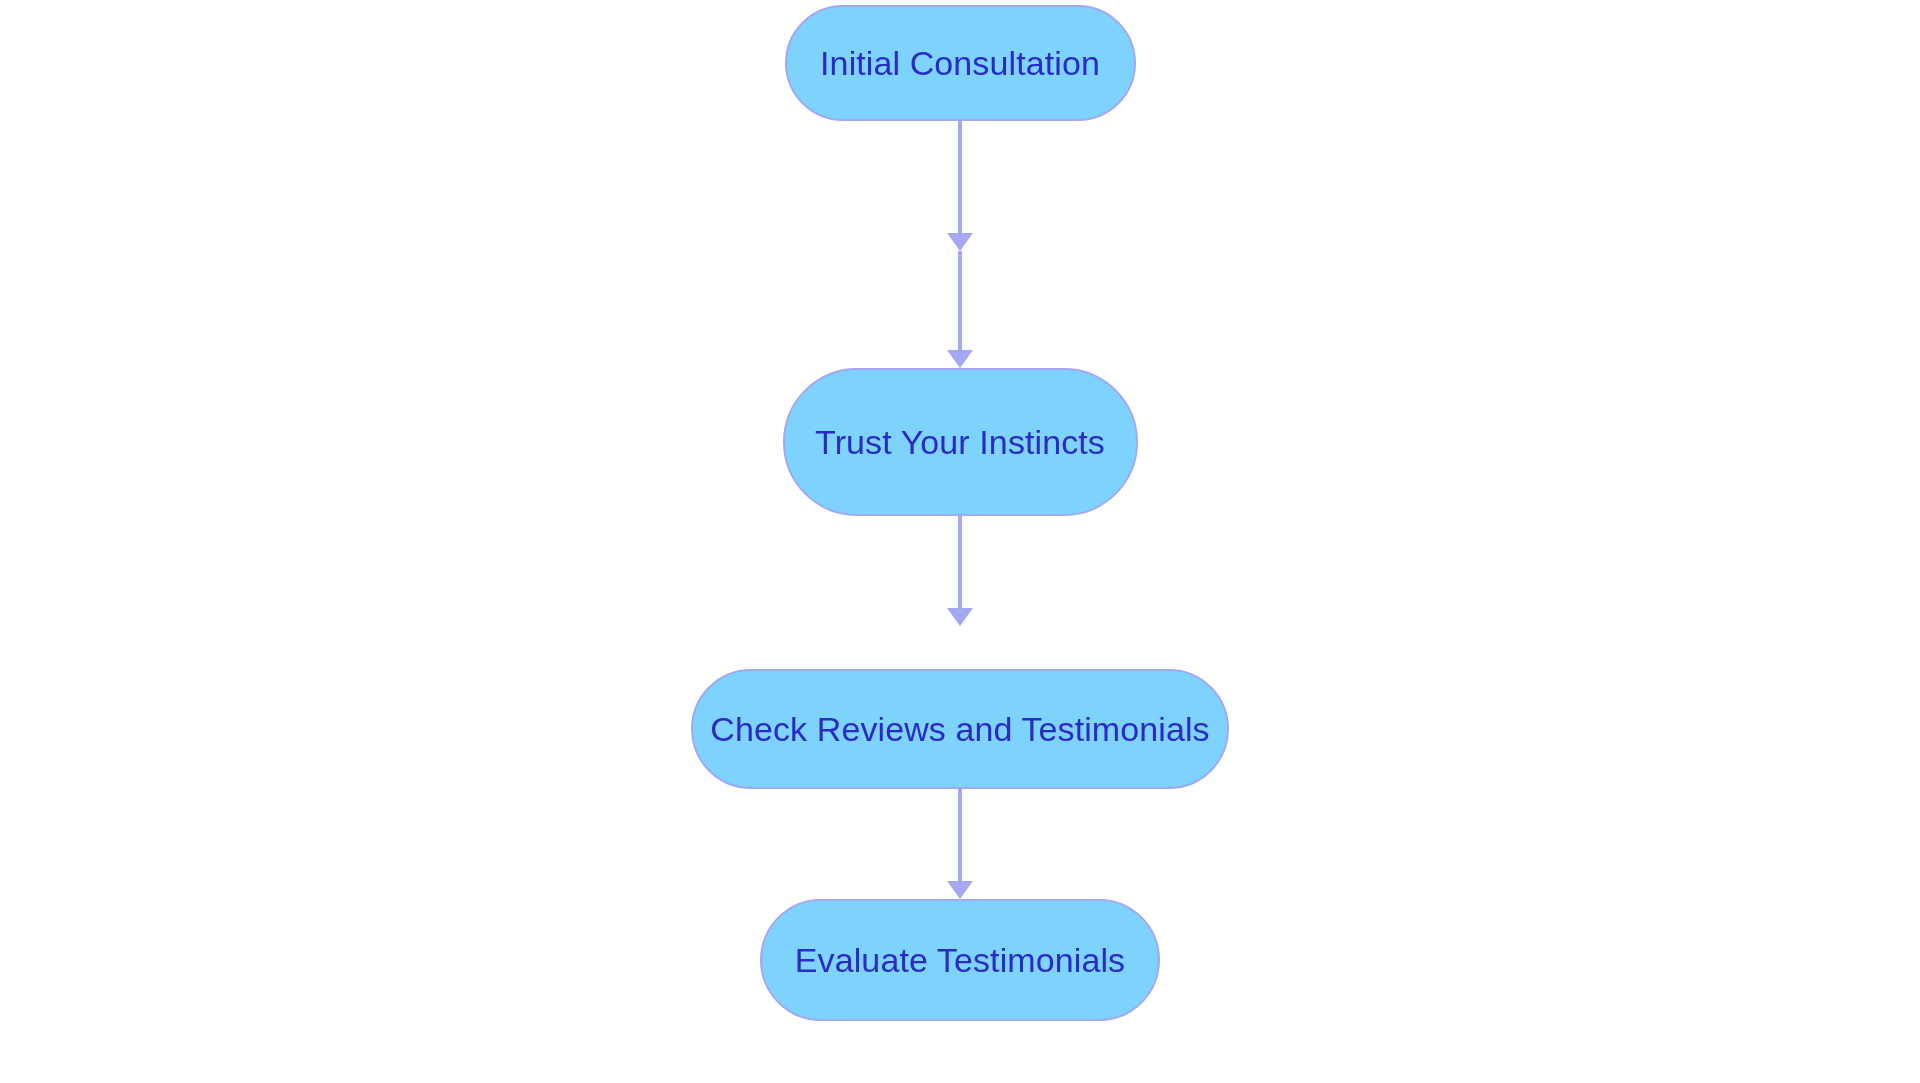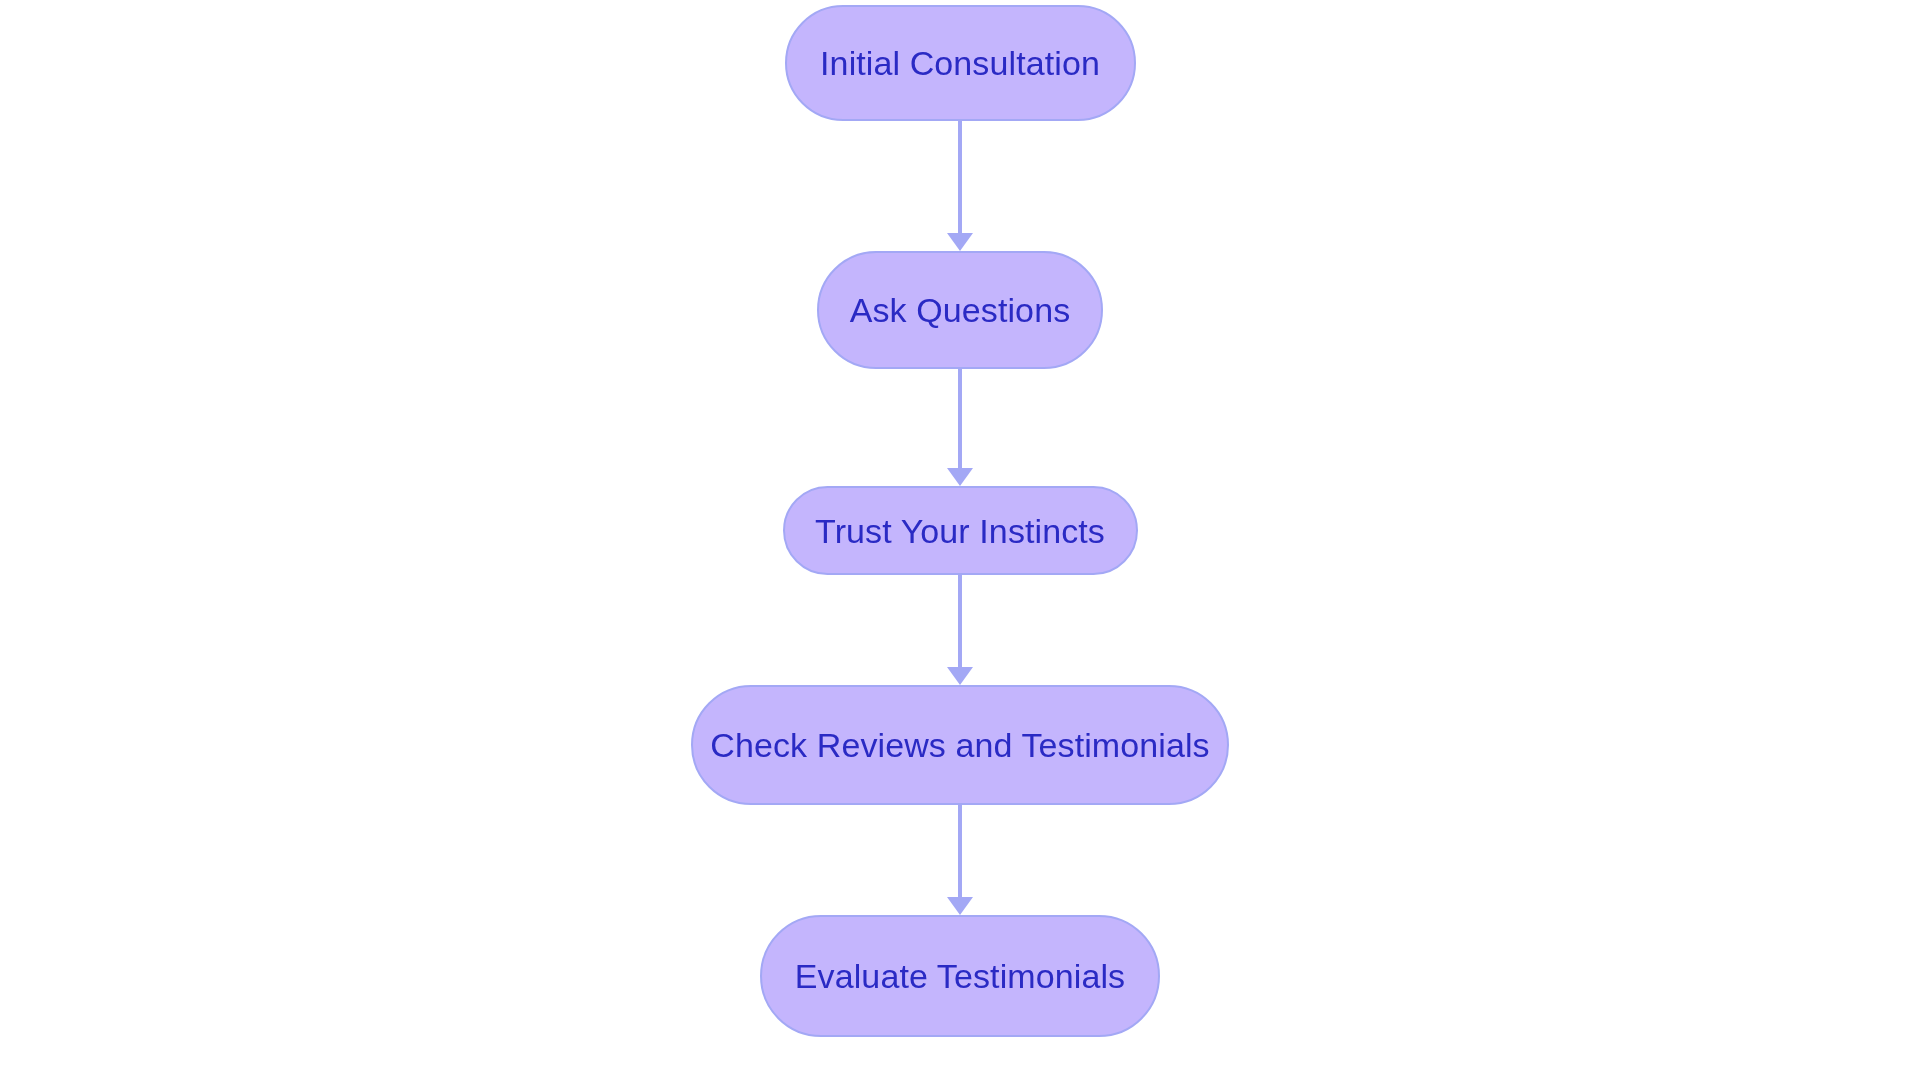--- a/index.html
+++ b/index.html
@@ -32,42 +32,42 @@
     flex-direction: column;
     align-items: center;
     justify-content: flex-start;
   }
 
   .node {
     box-sizing: border-box;
     display: flex;
     align-items: center;
     justify-content: center;
-    background: #c4b5fd;
+    background: #7dd3fc;
     border: 2px solid #a3a8f5;
     border-radius: 999px;
     color: #2a2ac4;
     font-size: 34px;
     font-weight: 400;
     letter-spacing: 0.1px;
     line-height: 1;
     white-space: nowrap;
     text-align: left;
   }
 
   .node-label {
     display: block;
     padding: 0 10px;
   }
 
   
   .node-1 { width: 351px; height: 116px; }
   .node-2 { width: 286px; height: 118px; }
-  .node-3 { width: 355px; height: 89px; }
-  .node-4 { width: 538px; height: 120px; }
+  .node-3 { width: 355px; height: 148px; }
+  .node-4 { width: 538px; height: 120px; margin-top: 43px; }
   .node-5 { width: 400px; height: 122px; }
 
   .connector {
     position: relative;
     width: 30px;
     display: flex;
     flex-direction: column;
     align-items: center;
     justify-content: flex-start;
   }
@@ -104,23 +104,20 @@
 
     <div class="node node-1">
       <span class="node-label">Initial Consultation</span>
     </div>
 
     <div class="connector connector-1">
       <div class="line"></div>
       <div class="head"></div>
     </div>
 
-    <div class="node node-2">
-      <span class="node-label">Ask Questions</span>
-    </div>
 
     <div class="connector connector-2">
       <div class="line"></div>
       <div class="head"></div>
     </div>
 
     <div class="node node-3">
       <span class="node-label">Trust Your Instincts</span>
     </div>
 

